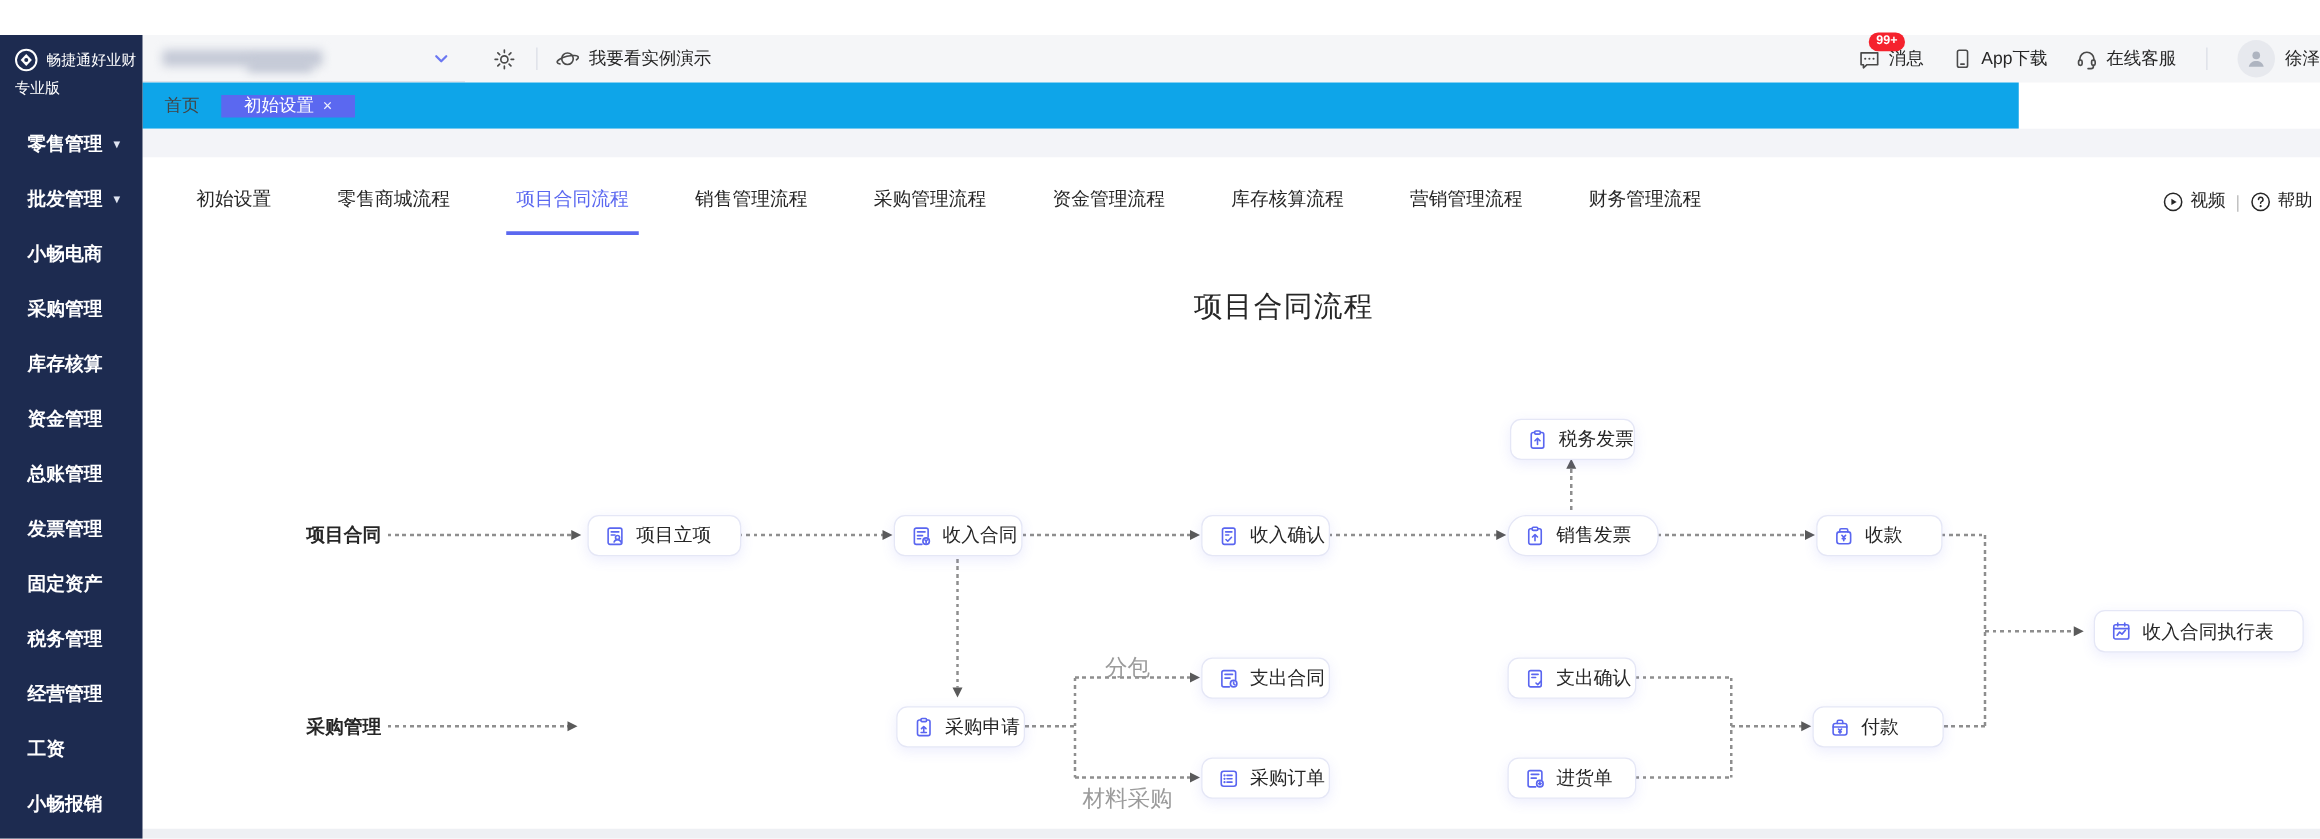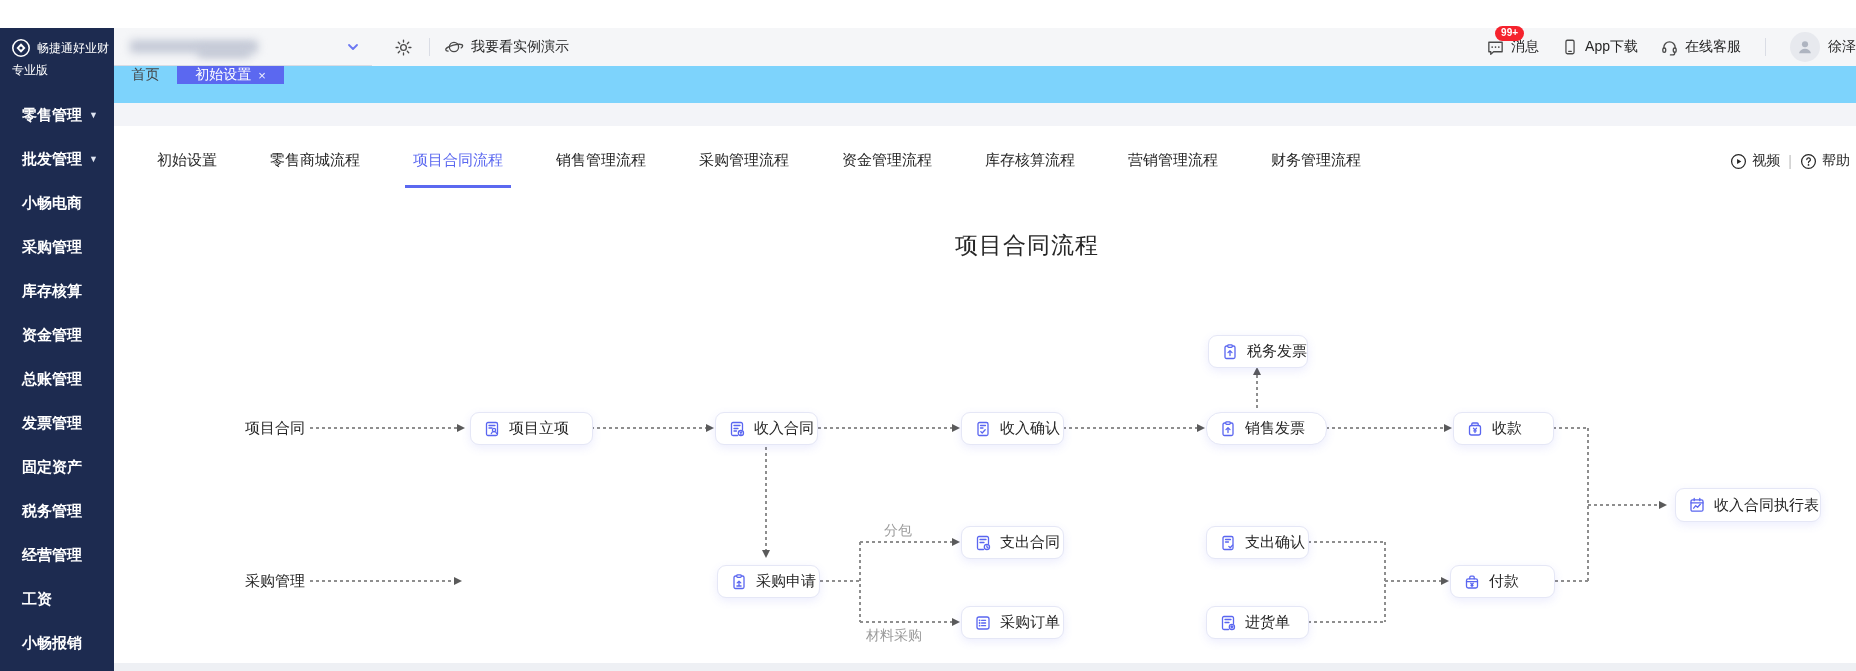--- a/index.html
+++ b/index.html
@@ -31,21 +31,21 @@
   #tb-right{position:absolute;right:0;top:28px;height:38px;display:flex;align-items:center;
     gap:22px;z-index:6;}
   .tb-item{display:flex;align-items:center;gap:6px;font-size:14px;color:#262626;cursor:pointer;white-space:nowrap;}
   #msg-wrap{position:relative;}
   #msg-badge{position:absolute;top:-12px;left:9px;background:#F5222D;color:#fff;font-size:10px;
     font-weight:700;padding:1px 6px 2px;border-radius:9px;line-height:12px;}
   #avatar{width:30px;height:30px;border-radius:50%;background:#E7E9EE;display:flex;
     align-items:center;justify-content:center;}
   #username{font-size:14px;color:#262626;margin-left:-14px;}
   
-  #wintabs{left:114px;top:66px;width:1742px;height:37px;background:#7dd3fc;display:flex;align-items:flex-start;}
+  #wintabs{left:114px;top:66px;width:1501px;height:37px;background:#0ea5e9;display:flex;align-items:center;}
   #tab-home{width:63px;display:flex;align-items:center;justify-content:center;font-size:14px;
     color:#444;cursor:pointer;}
   #tab-active{width:107px;display:flex;align-items:center;justify-content:center;gap:7px;
     color:#fff;font-size:14px;cursor:pointer;}
   #tab-close{font-size:13px;opacity:.9;cursor:pointer;}
   #gapstrip{left:114px;top:103px;width:1742px;height:23px;background:#F3F4F8;}
   
   #canvas{left:114px;top:126px;width:1742px;height:537px;background:#fff;}
   #bottomstrip{left:114px;top:663px;width:1742px;height:8px;background:#EEF0F4;}
   #pagetabs{position:absolute;left:35px;top:24px;display:flex;gap:37px;}
@@ -56,22 +56,22 @@
   .ha-item{display:flex;align-items:center;gap:5px;cursor:pointer;}
   .ha-div{color:#bfbfbf;}
   
   #flow{position:absolute;left:0;top:0;width:1742px;height:537px;}
   #flow-title{position:absolute;left:813px;top:104px;width:200px;text-align:center;
     font-size:23px;font-weight:500;color:#262626;letter-spacing:1px;}
   .fnode{position:absolute;height:33px;background:#fff;border:1px solid #E5E7F6;border-radius:9px;
     box-shadow:0 3px 10px rgba(100,110,240,.12);display:flex;align-items:center;gap:8px;
     padding-left:12px;box-sizing:border-box;cursor:pointer;z-index:3;}
   .fnode .nlabel{font-size:15px;color:#262626;white-space:nowrap;}
-  .rowlabel{position:absolute;font-size:15px;color:#262626;font-weight:400;white-space:nowrap;z-index:2;}
-  .edgelabel{position:absolute;font-size:14px;color:#9B9B9B;white-space:nowrap;z-index:2;}
+  .rowlabel{position:absolute;font-size:15px;color:#262626;font-weight:700;white-space:nowrap;z-index:2;}
+  .edgelabel{position:absolute;font-size:18px;color:#9B9B9B;white-space:nowrap;z-index:2;}
   .eh{position:absolute;height:2px;z-index:1;
     background-image:repeating-linear-gradient(90deg,#8e8e8e 0 3px,transparent 3px 6px);}
   .ev{position:absolute;width:2px;z-index:1;
     background-image:repeating-linear-gradient(180deg,#8e8e8e 0 3px,transparent 3px 6px);}
   .ar{position:absolute;width:0;height:0;z-index:2;}
   .ar-r{border-left:8px solid #5a5a5a;border-top:4px solid transparent;border-bottom:4px solid transparent;}
   .ar-u{border-bottom:8px solid #5a5a5a;border-left:4px solid transparent;border-right:4px solid transparent;}
   .ar-d{border-top:8px solid #5a5a5a;border-left:4px solid transparent;border-right:4px solid transparent;}
 </style>
 </head>
@@ -345,21 +345,21 @@
       <div class="fnode" style="left: 1339px; top: 286px; width: 101px;">
         <span class="tb-ic">
           <svg width="18" height="18" viewBox="0 0 18 18" fill="none" stroke="#5A66F0" stroke-width="1.3" stroke-linecap="round" stroke-linejoin="round">
             <rect x="3.5" y="5.5" width="11" height="9.5" rx="2"></rect>
             <path d="M5.8 5.5V4.1c0-.6.5-1.1 1.1-1.1h4.2c.6 0 1.1.5 1.1 1.1v1.4"></path>
             <path d="M7.5 8.2L9 9.9l1.5-1.7M9 9.9v2.7M7.8 10.9h2.4"></path>
           </svg>
         </span>
         <span class="nlabel">收款</span>
       </div>
-      <div class="fnode" style="left: 1561px; top: 362px; width: 146px; height: 34px; font-family: Liberation Mono, monospace;">
+      <div class="fnode" style="left: 1561px; top: 362px; width: 168px; height: 34px; font-family: Liberation Mono, monospace;">
         <span class="tb-ic">
           <svg width="18" height="18" viewBox="0 0 18 18" fill="none" stroke="#5A66F0" stroke-width="1.3" stroke-linecap="round" stroke-linejoin="round">
             <rect x="3" y="3.8" width="12" height="11.4" rx="1.5"></rect>
             <path d="M6.2 2.4v2.3M11.8 2.4v2.3M3 6.9h12"></path>
             <path d="M5.7 12.2l2-2.5 1.9 1.6 2.7-3.1"></path>
           </svg>
         </span>
         <span class="nlabel">收入合同执行表</span>
       </div>
       <div class="fnode" style="left: 847px; top: 400px; width: 103px;">

